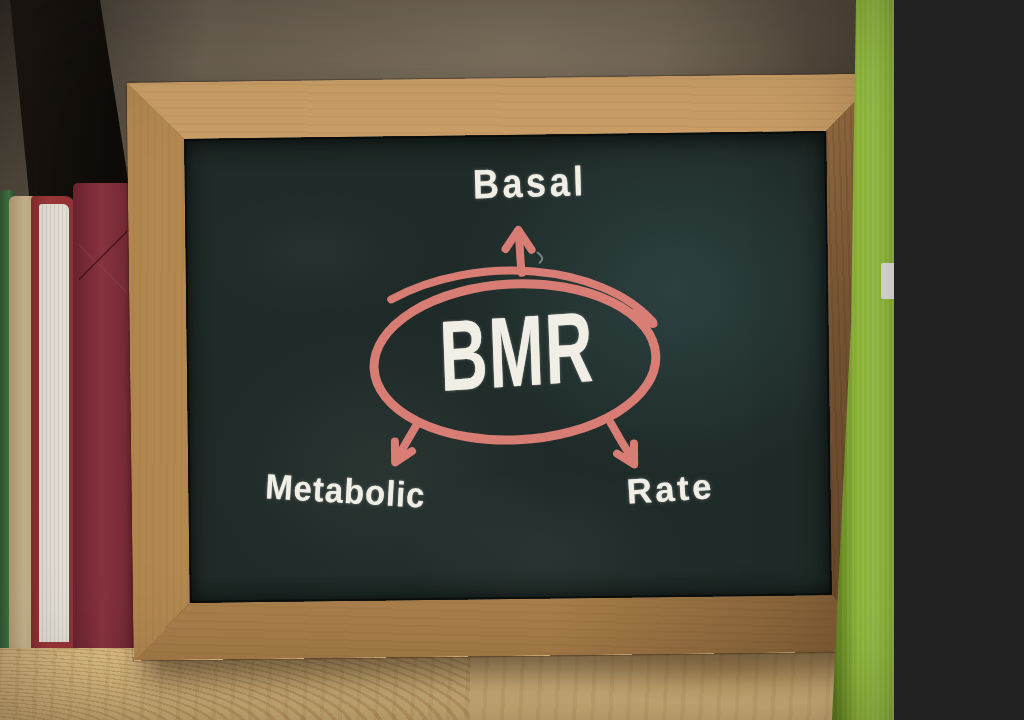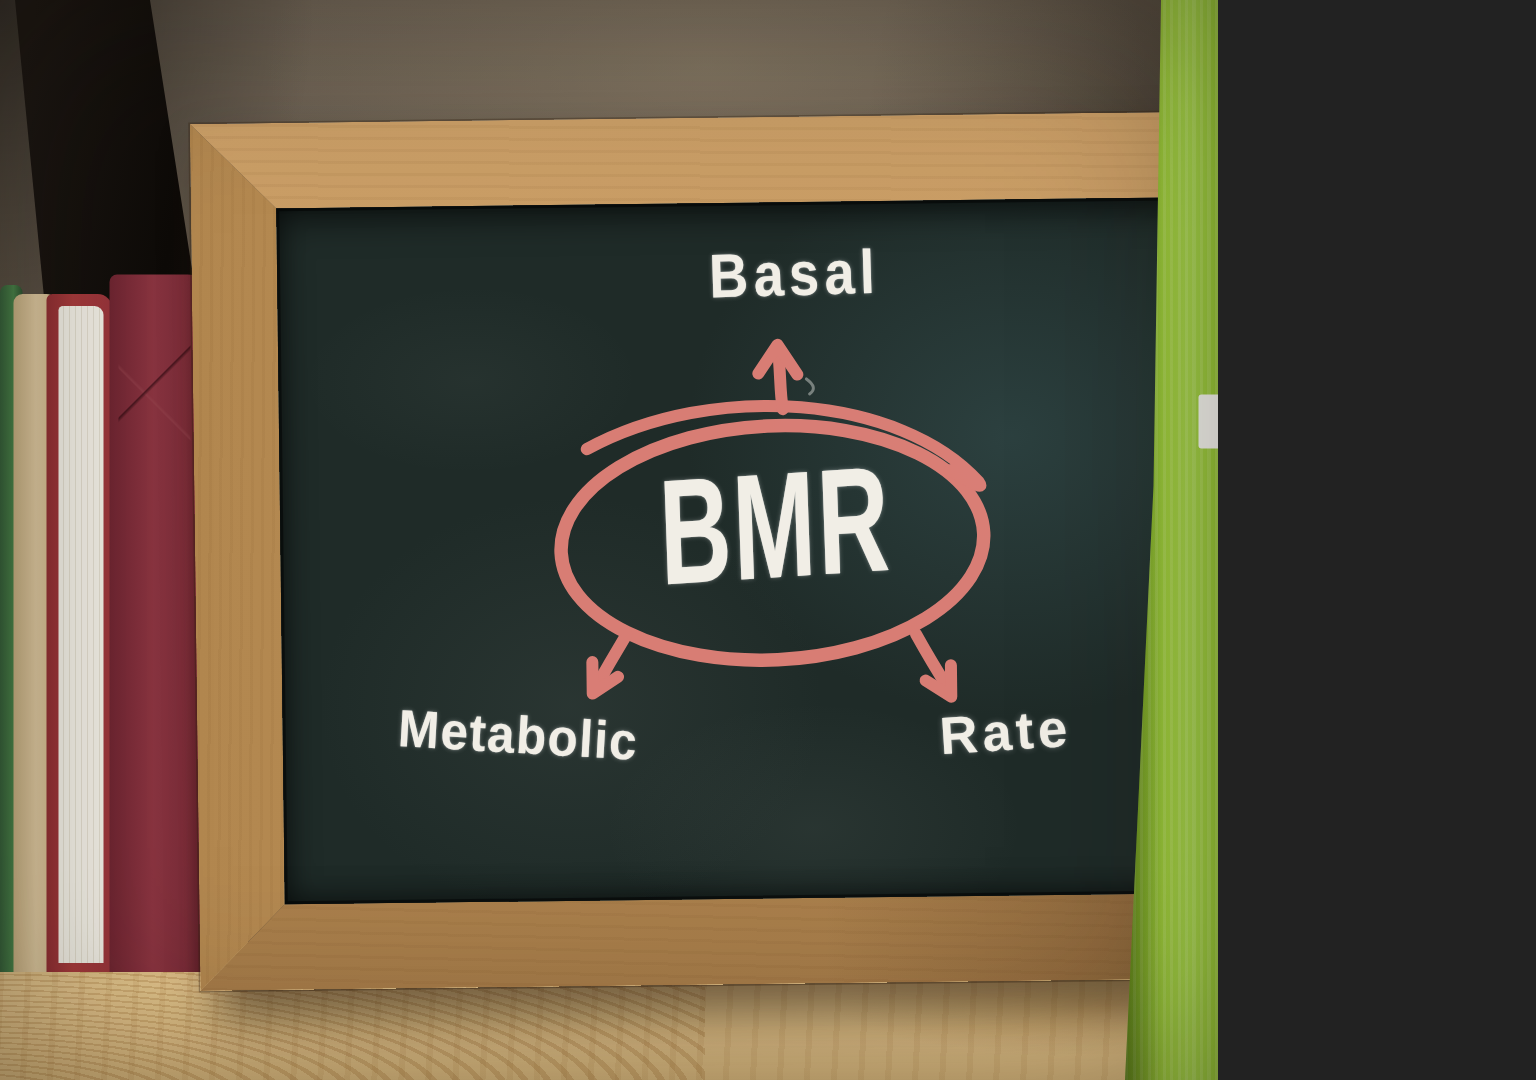--- a/index.html
+++ b/index.html
@@ -1,17 +1,17 @@
 <!DOCTYPE html>
 <html><head>
 <meta charset="utf-8">
 <style>
   html,body{margin:0;padding:0;background:#222;}
   #stage{
-    position:relative;width:812px;height:720px;overflow:hidden;
+    position:relative;width:894px;height:720px;overflow:hidden;
     font-family:"Liberation Sans", sans-serif;
     background:linear-gradient(180deg,#6f6456 0%,#685d4e 30%,#554b3e 60%,#4a4136 100%);
   }
   
   .wall{
     position:absolute;inset:0;
     background:
       radial-gradient(420px 220px at 58% 6%, rgba(160,145,118,.38), transparent 70%),
       radial-gradient(300px 400px at 0% 0%, rgba(0,0,0,.55), transparent 70%),
       radial-gradient(340px 520px at 100% 18%, rgba(20,15,8,.45), transparent 70%),

